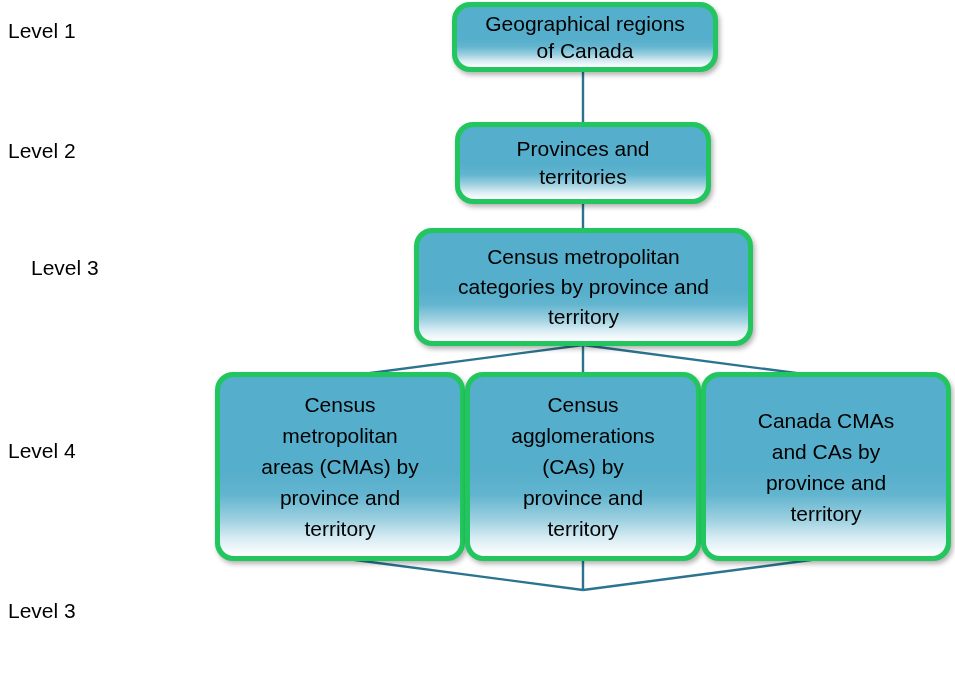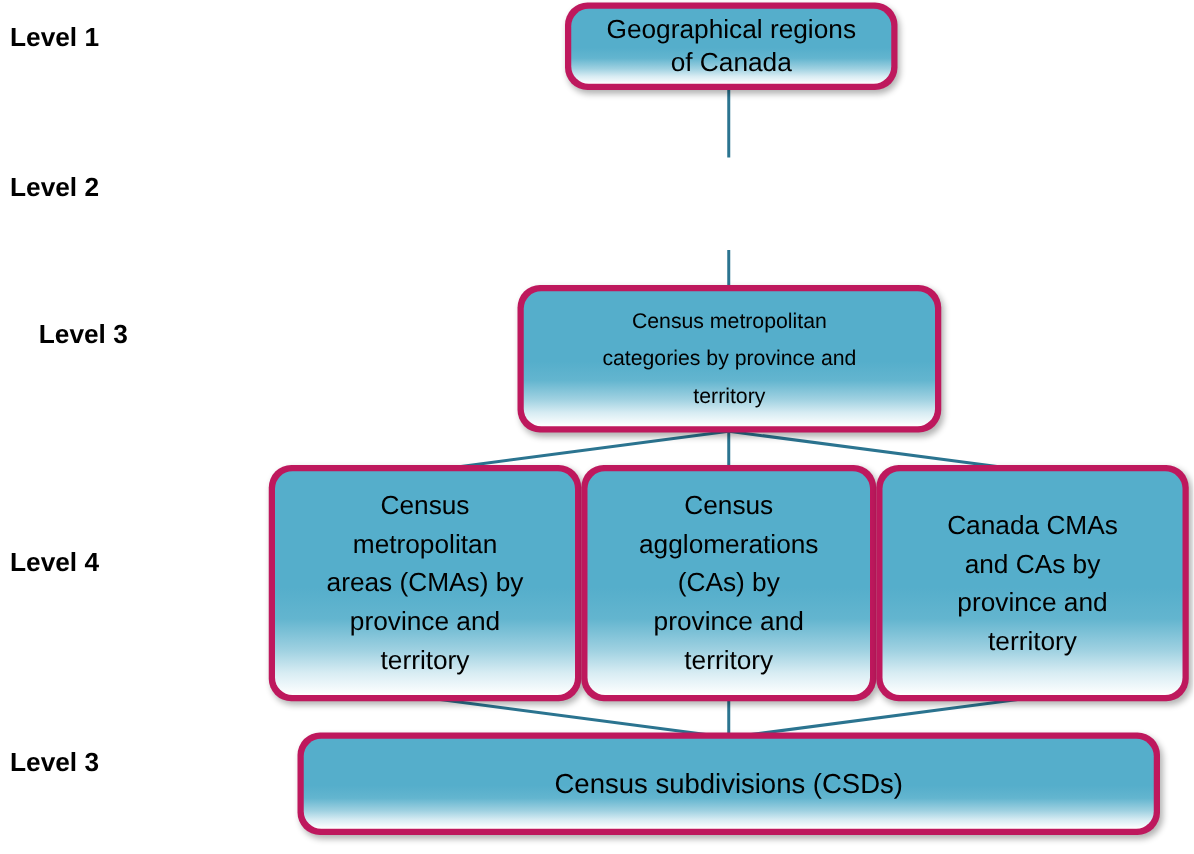--- a/index.html
+++ b/index.html
@@ -21,39 +21,38 @@
   }
 
   
   .level-label {
     position: absolute;
     font-size: 21px;
     line-height: 25px;
     color: #000000;
     white-space: nowrap;
     font-family: "Liberation Sans", sans-serif;
-    font-weight: bold;
   }
 
   
   #connectors {
     position: absolute;
     left: 0;
     top: 0;
     width: 955px;
     height: 683px;
     pointer-events: none;
   }
 
   
   .node {
     position: absolute;
     box-sizing: border-box;
     border-radius: 18px;
-    background: #be185d;
+    background: #22c55e;
     padding: 5px;
     box-shadow: 2px 3px 5px rgba(0,0,0,0.30);
   }
   .node .fill {
     position: absolute;
     left: 5px;
     top: 5px;
     right: 5px;
     bottom: 5px;
     border-radius: 14px;
@@ -75,21 +74,21 @@
     height: 100%;
     text-align: center;
     color: #000000;
     font-family: "Liberation Sans", sans-serif;
     white-space: pre-line;
   }
 
   
   .n-l1 .label { font-size: 21px; line-height: 27px; padding-bottom: 14px; }
   .n-l2 .label { font-size: 21px; line-height: 28px; padding-bottom: 16px; }
-  .n-l3 .label { font-size: 17px; line-height: 30px; padding-bottom: 18px; }
+  .n-l3 .label { font-size: 21px; line-height: 30px; padding-bottom: 18px; }
   .n-l4 .label { font-size: 21px; line-height: 31px; padding-bottom: 22px; }
   .n-l5 .label { font-size: 22px; line-height: 28px; padding-bottom: 14px; }
 </style>
 </head>
 <body>
 
 <div id="canvas">
 
   <svg id="connectors" viewBox="0 0 955 683" xmlns="http://www.w3.org/2000/svg">
     <g stroke="#2b7490" stroke-width="2.4" fill="none" stroke-linecap="butt">
@@ -113,20 +112,25 @@
   <div class="level-label" style="left:8px; top:255px;margin-left:23px;">Level 3</div>
   <div class="level-label" style="left:8px; top:438px;">Level 4</div>
   <div class="level-label" style="left:8px; top:598px;">Level 3</div>
 
   <div class="node n-l1" style="left:452px; top:2px; width:266px; height:70px;">
     <div class="fill"></div>
     <div class="label">Geographical regions
 of Canada</div>
   </div>
 
+  <div class="node n-l2" style="left:455px; top:122px; width:256px; height:82px;">
+    <div class="fill"></div>
+    <div class="label">Provinces and
+territories</div>
+  </div>
 
   <div class="node n-l3" style="left:414px; top:228px; width:339px; height:118px;">
     <div class="fill"></div>
     <div class="label">Census metropolitan
 categories by province and
 territory</div>
   </div>
 
   <div class="node n-l4" style="left:215px; top:372px; width:250px; height:189px;">
     <div class="fill"></div>
@@ -147,18 +151,14 @@
   </div>
 
   <div class="node n-l4" style="left:701px; top:372px; width:250px; height:189px;">
     <div class="fill"></div>
     <div class="label">Canada CMAs
 and CAs by
 province and
 territory</div>
   </div>
 
-  <div class="node n-l5" style="left:238px; top:586px; width:690px; height:82px;">
-    <div class="fill"></div>
-    <div class="label">Census subdivisions (CSDs)</div>
-  </div>
 
 </div>
 
 </body></html>

